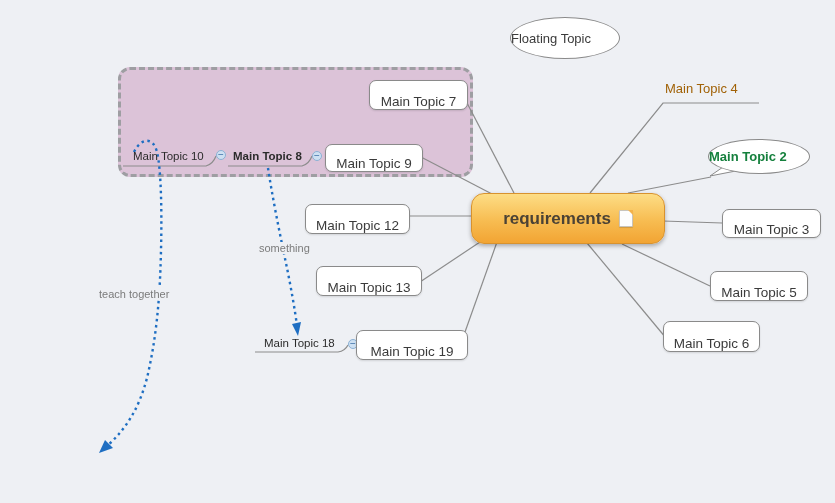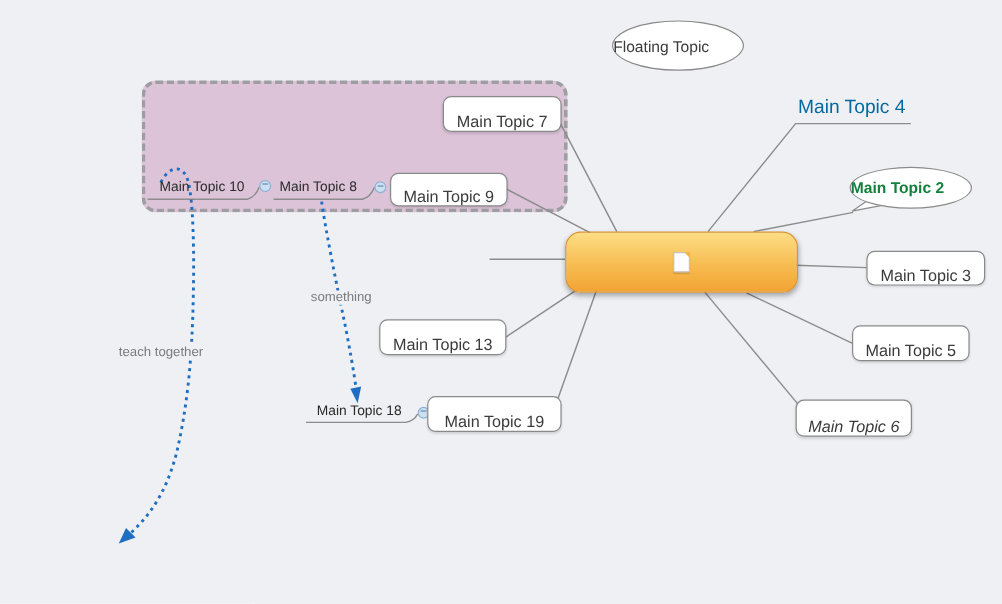--- a/index.html
+++ b/index.html
@@ -17,21 +17,21 @@
   .box{
     position:absolute;display:flex;align-items:flex-end;justify-content:center;
     background:#ffffff;border:1px solid #8a8a8a;border-radius:7px;
     font-size:13.5px;color:#3b3b3b;white-space:nowrap;
     box-shadow:0 1px 2px rgba(0,0,0,0.12);
   }
   
   .linetopic{
     position:absolute;font-size:11.5px;color:#2b2b2b;white-space:nowrap;
   }
-  .linetopic.big{font-size:16px;color:#0369a1;}
+  .linetopic.big{font-size:13px;color:#a16207;}
   
   .central{
     position:absolute;left:471px;top:193px;width:192px;height:49px;
     display:flex;align-items:center;justify-content:center;gap:8px;
     background:linear-gradient(180deg,#fddd85 0%,#f7bc51 55%,#f2a433 100%);
     border:1px solid #d8922e;border-radius:13px;
     box-shadow:0 2px 4px rgba(0,0,0,0.30);
     font-size:17px;font-weight:bold;color:#4b4235;
   }
   .note-icon{
@@ -98,64 +98,68 @@
     <polygon class="rel-arrow" points="99,453 105,440 113,448"></polygon>
     <path class="relationship" d="M 268,168 C 272,195 280,235 287,268 C 291,288 295,310 297,326"></path>
     <polygon class="rel-arrow" points="298,336 301,322 292,324"></polygon>
   </svg>
 
   <div class="ellipse" style="left:510px;top:17px;width:108px;height:40px;">
     <span>Floating Topic</span>
   </div>
 
   <div class="central">
+    <span>requirements</span>
     <span class="note-icon">
         <span class="note-fold"></span>
       </span>
   </div>
 
   <div class="linetopic big" style="left:665px;top:81px;">
     <span>Main Topic 4</span>
   </div>
   <div class="ellipse" style="left:708px;top:139px;width:100px;height:33px;">
     <span class="callout-text">Main Topic 2</span>
   </div>
   <div class="box" style="left:722px;top:209px;width:97px;height:27px;">
     <span>Main Topic 3</span>
   </div>
   <div class="box" style="left:710px;top:271px;width:96px;height:28px;">
     <span>Main Topic 5</span>
   </div>
-  <div class="box" style="left:663px;top:333px;width:95px;height:29px;font-style:italic;">
+  <div class="box" style="left:663px;top:321px;width:95px;height:29px;">
     <span>Main Topic 6</span>
   </div>
 
   <div class="box" style="left:369px;top:80px;width:97px;height:28px;">
     <span>Main Topic 7</span>
   </div>
   <div class="box" style="left:325px;top:144px;width:96px;height:26px;">
     <span>Main Topic 9</span>
   </div>
   <div class="linetopic" style="left:133px;top:150px;">
     <span>Main Topic 10</span>
   </div>
-  <div class="linetopic" style="left:233px;top:150px;">
+  <div class="linetopic" style="left:233px;top:150px;font-weight:bold;">
     <span>Main Topic 8</span>
   </div>
 
   <div class="collapse-btn" style="left:216px;top:150px;">
     <span>−</span>
   </div>
   <div class="collapse-btn" style="left:312px;top:151px;">
     <span>−</span>
   </div>
   <div class="collapse-btn" style="left:348px;top:339px;">
     <span>−</span>
   </div>
 
+  <div class="box" style="left:305px;top:204px;width:103px;height:28px;">
+    <span>Main Topic 12</span>
+  </div>
   <div class="box" style="left:316px;top:266px;width:104px;height:28px;">
     <span>Main Topic 13</span>
   </div>
   <div class="linetopic" style="left:264px;top:337px;">
     <span>Main Topic 18</span>
   </div>
   <div class="box" style="left:356px;top:330px;width:110px;height:28px;">
     <span>Main Topic 19</span>
   </div>
 

